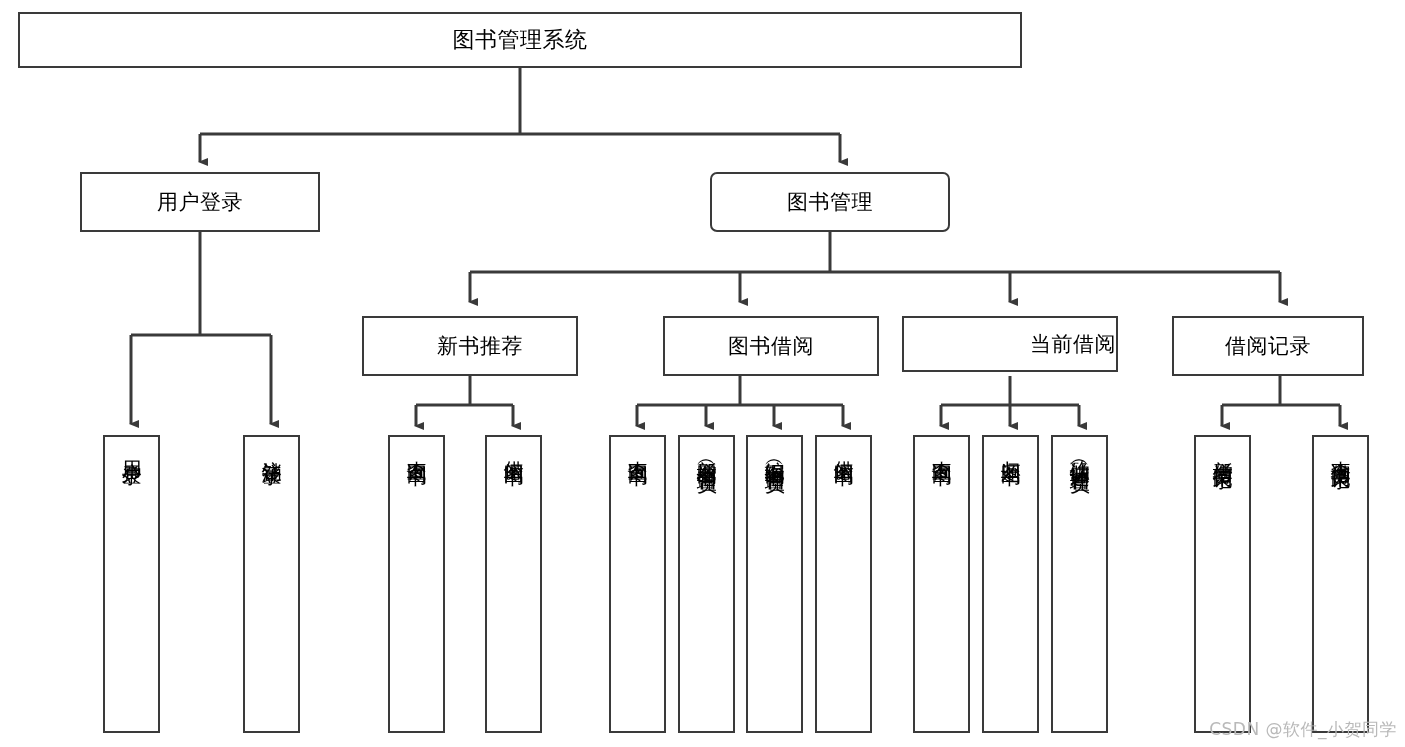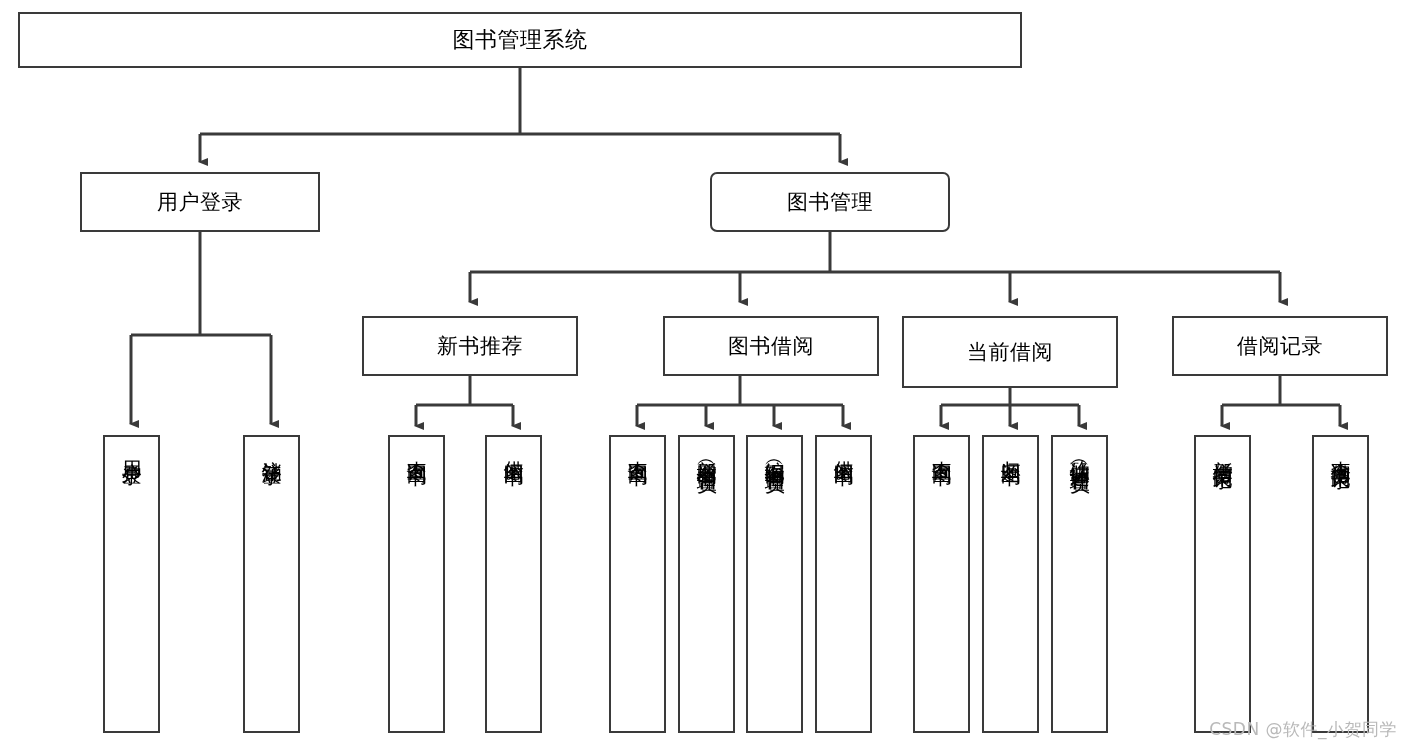--- a/index.html
+++ b/index.html
@@ -143,24 +143,24 @@
   <div class="node horizontal" style="left:710px; top:172px; width:240px; height:60px;border-radius:7px;">
     <span class="node-label">图书管理</span>
   </div>
 
   <div class="node horizontal" style="left:362px; top:316px; width:216px; height:60px;padding-left:20px;">
     <span class="node-label">新书推荐</span>
   </div>
   <div class="node horizontal" style="left:632px; top:316px; width:216px; height:60px;margin-left:31px;">
     <span class="node-label">图书借阅</span>
   </div>
-  <div class="node horizontal" style="left:902px; top:316px; width:216px; height:72px;">
+  <div class="node horizontal" style="left:902px; top:316px; width:216px; height:56px;justify-content:flex-end;">
     <span class="node-label">当前借阅</span>
   </div>
-  <div class="node horizontal" style="left:1172px; top:316px; width:216px; height:60px;">
+  <div class="node horizontal" style="left:1172px; top:316px; width:192px; height:60px;">
     <span class="node-label">借阅记录</span>
   </div>
 
   <div class="node vertical" style="left:103px; top:435px; width:57px; height:298px;">
     <span class="node-label">用户登录</span>
   </div>
   <div class="node vertical" style="left:243px; top:435px; width:57px; height:298px;">
     <span class="node-label">注销登录</span>
   </div>
 

